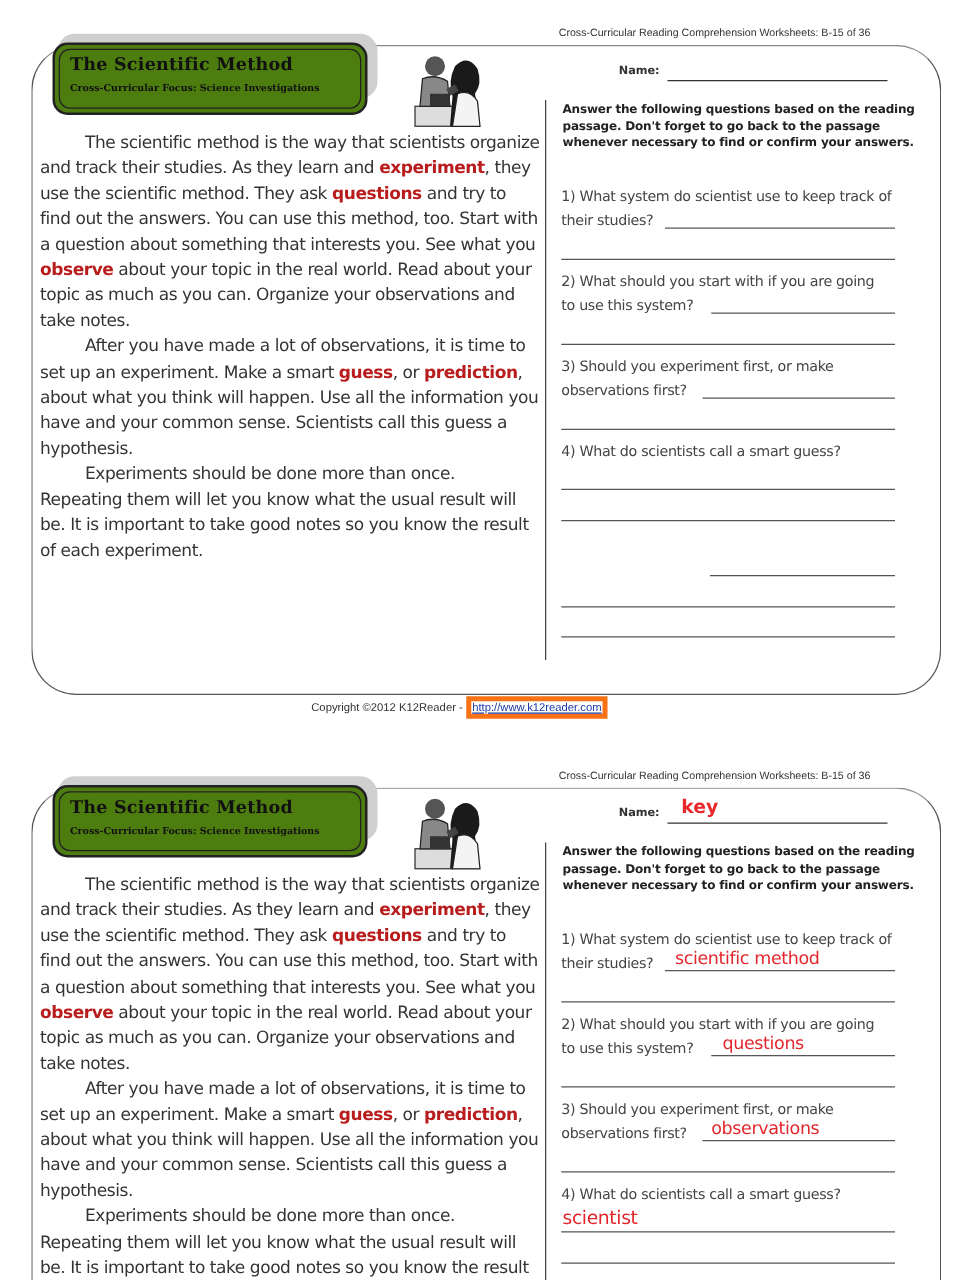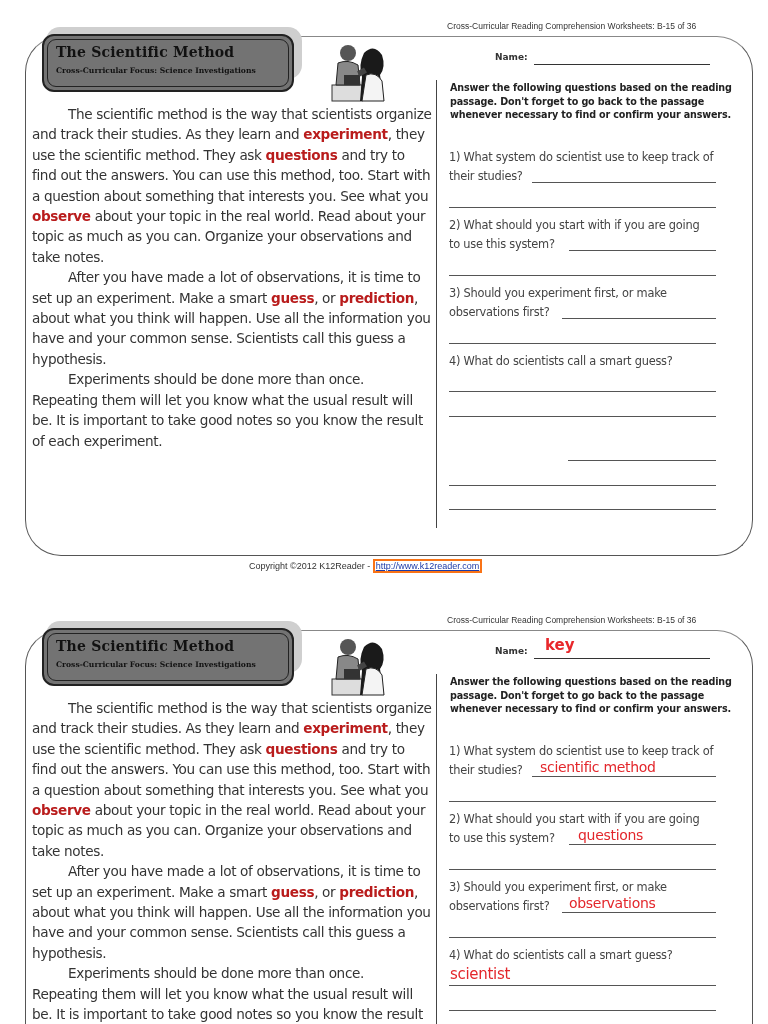--- a/index.html
+++ b/index.html
@@ -13,21 +13,21 @@
   .header-line { position: absolute; top: 21px; left: 447px; font-family: "Liberation Sans", sans-serif;
                  font-size: 8.5px; color: #333; white-space: nowrap; }
 
   
   .frame { position: absolute; left: 25px; top: 36px; width: 728px; height: 520px;
            border: 1.5px solid #555; border-radius: 36px 36px 36px 36px; border-top-color: #888;
            box-sizing: border-box; }
   .title-shadow { position: absolute; left: 46px; top: 27px; width: 256px; height: 52px;
                   background: #cfcfcf; border-radius: 14px; }
   .title-box { position: absolute; left: 42px; top: 34px; width: 252px; height: 58px;
-               background: #737373; border: 2.5px solid #222; border-radius: 12px; box-sizing: border-box; }
+               background: #4d7c0f; border: 2.5px solid #222; border-radius: 12px; box-sizing: border-box; }
   .title-box-inner { position: absolute; left: 3px; top: 3px; right: 3px; bottom: 3px;
                      border: 1px solid #222; border-radius: 9px; }
   .title { position: absolute; left: 12px; top: 8px; font-family: "DejaVu Serif", serif; font-weight: bold;
            font-size: 14px; color: #111; letter-spacing: 0.2px; white-space: nowrap; }
   .subtitle { position: absolute; left: 12px; top: 30px; font-family: "DejaVu Serif", serif; font-weight: bold;
               font-size: 7.6px; color: #111; white-space: nowrap; }
 
   .illustration { position: absolute; left: 330px; top: 41px; width: 60px; height: 62px; }
 
   
@@ -50,21 +50,21 @@
                   font-weight: bold; font-size: 9.6px; line-height: 13.5px; color: #222; letter-spacing: -0.15px; }
 
   .q { position: absolute; left: 449px; width: 300px; font-size: 11.4px; line-height: 19px; color: #444;
        letter-spacing: -0.25px; }
   .blank { position: absolute; border-bottom: 1px solid #555; height: 0; }
   .ans { position: absolute; font-family: "DejaVu Sans", sans-serif; font-weight: normal; font-size: 14px; color: #e3262b;
          white-space: nowrap; letter-spacing: -0.3px; }
 
   .footer { position: absolute; top: 561px; left: 249px; font-family: "Liberation Sans", sans-serif;
             font-size: 9px; color: #333; white-space: nowrap; }
-  .footer a { color: #1b3aa8; text-decoration: underline; border: 2px solid #f97316; padding: 0 1px; text-align: center; }
+  .footer a { color: #1b3aa8; text-decoration: underline; border: 4px solid #f97316; padding: 0 1px; text-align: center; }
 </style>
 </head>
 <body>
 
 <div class="page p1">
   <div class="header-line">Cross-Curricular Reading Comprehension Worksheets: B-15 of 36</div>
   <div class="frame"></div>
   <div class="title-shadow"></div>
   <div class="title-box">
     <div class="title-box-inner"></div>

